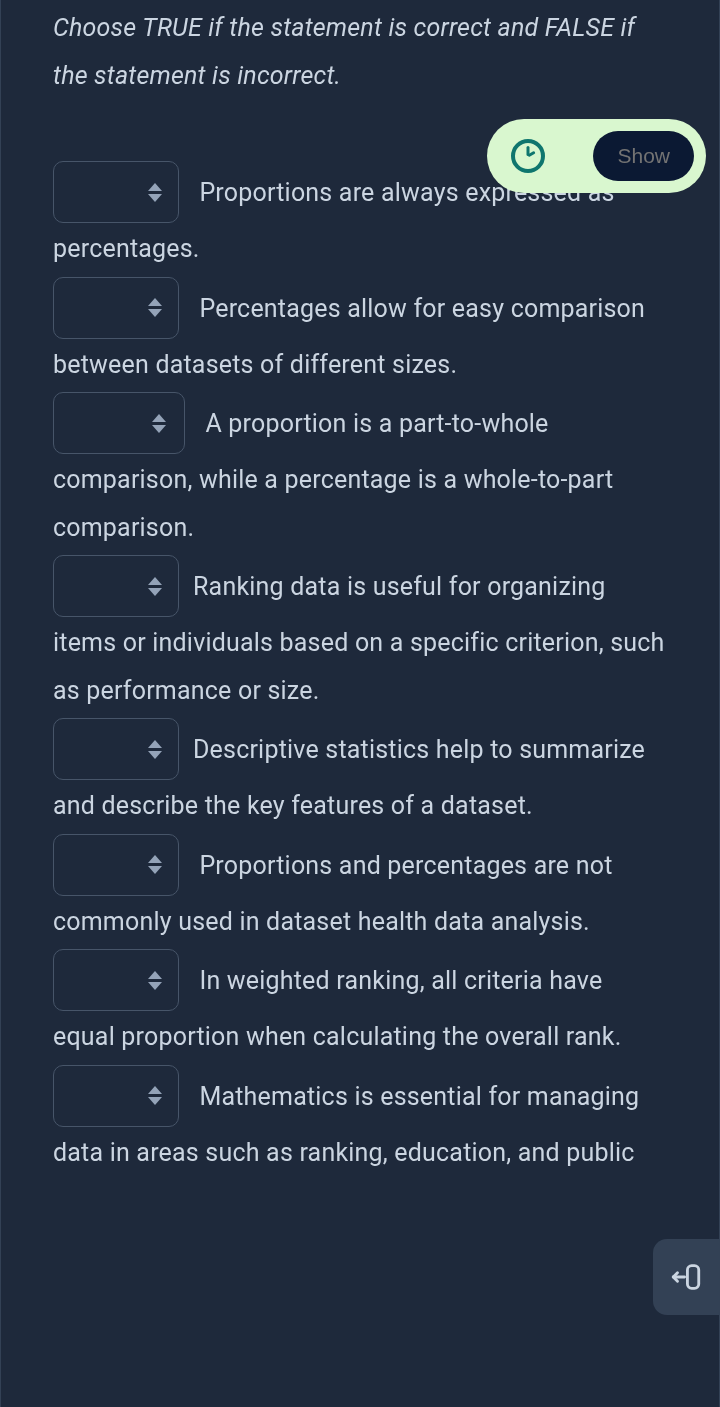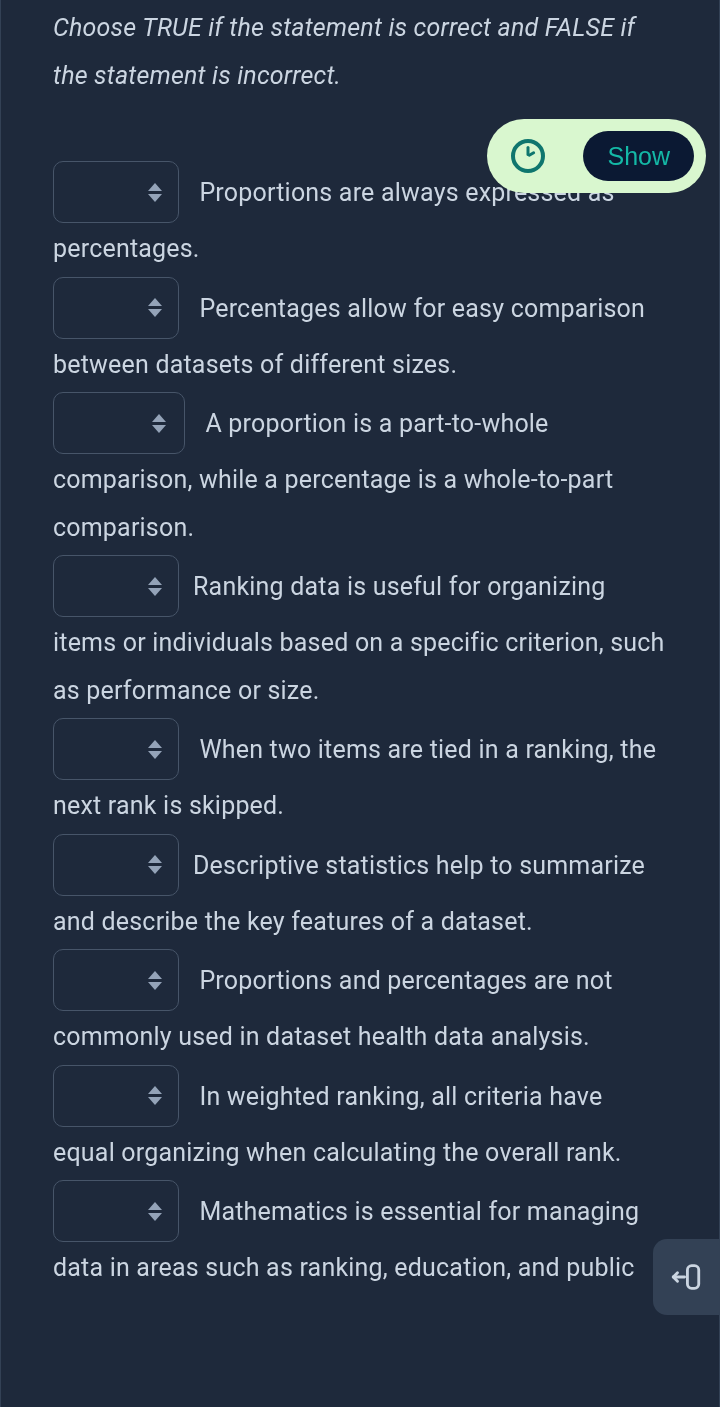--- a/index.html
+++ b/index.html
@@ -108,22 +108,22 @@
     left: 50%; top: 50%;
     width: 3px; height: 8px;
     background: #0f766e;
     transform-origin: top center;
     transform: translate(-50%, 0) rotate(-120deg);
     border-radius: 2px;
   }
   .show-btn {
     margin-left: auto;
     background: #0b1933;
-    color: #14b8a6;
-    font-size: 25px;
+    color: #737373;
+    font-size: 21px;
     font-weight: 500;
     border: none;
     border-radius: 26px;
     height: 50px;
     padding: 0 24px;
     cursor: pointer;
   }
   
   .side-tab {
     position: absolute;
@@ -179,28 +179,20 @@
 
     <div class="question-line">
       <span class="select-box">
         <span class="sort-icon">
           <span class="tri-up"></span>
             <span class="tri-down"></span>
         </span>
       </span><span class="q-text">Ranking data is useful for organizing items or individuals based on a specific criterion, such as performance or size.</span>
     </div>
 
-    <div class="question-line">
-      <span class="select-box">
-        <span class="sort-icon">
-          <span class="tri-up"></span>
-            <span class="tri-down"></span>
-        </span>
-      </span><span class="q-text"> When two items are tied in a ranking, the next rank is skipped.</span>
-    </div>
 
 
     <div class="question-line">
       <span class="select-box">
         <span class="sort-icon">
           <span class="tri-up"></span>
             <span class="tri-down"></span>
         </span>
       </span><span class="q-text">Descriptive statistics help to summarize and describe the key features of a dataset.</span>
     </div>
@@ -213,21 +205,21 @@
         </span>
       </span><span class="q-text"> Proportions and percentages are not commonly used in dataset health data analysis.</span>
     </div>
 
     <div class="question-line">
       <span class="select-box">
         <span class="sort-icon">
           <span class="tri-up"></span>
             <span class="tri-down"></span>
         </span>
-      </span><span class="q-text"> In weighted ranking, all criteria have equal organizing when calculating the overall rank.</span>
+      </span><span class="q-text"> In weighted ranking, all criteria have equal proportion when calculating the overall rank.</span>
     </div>
 
     <div class="question-line">
       <span class="select-box">
         <span class="sort-icon">
           <span class="tri-up"></span>
             <span class="tri-down"></span>
         </span>
       </span><span class="q-text"> Mathematics is essential for managing data in areas such as ranking, education, and public</span>
     </div>

